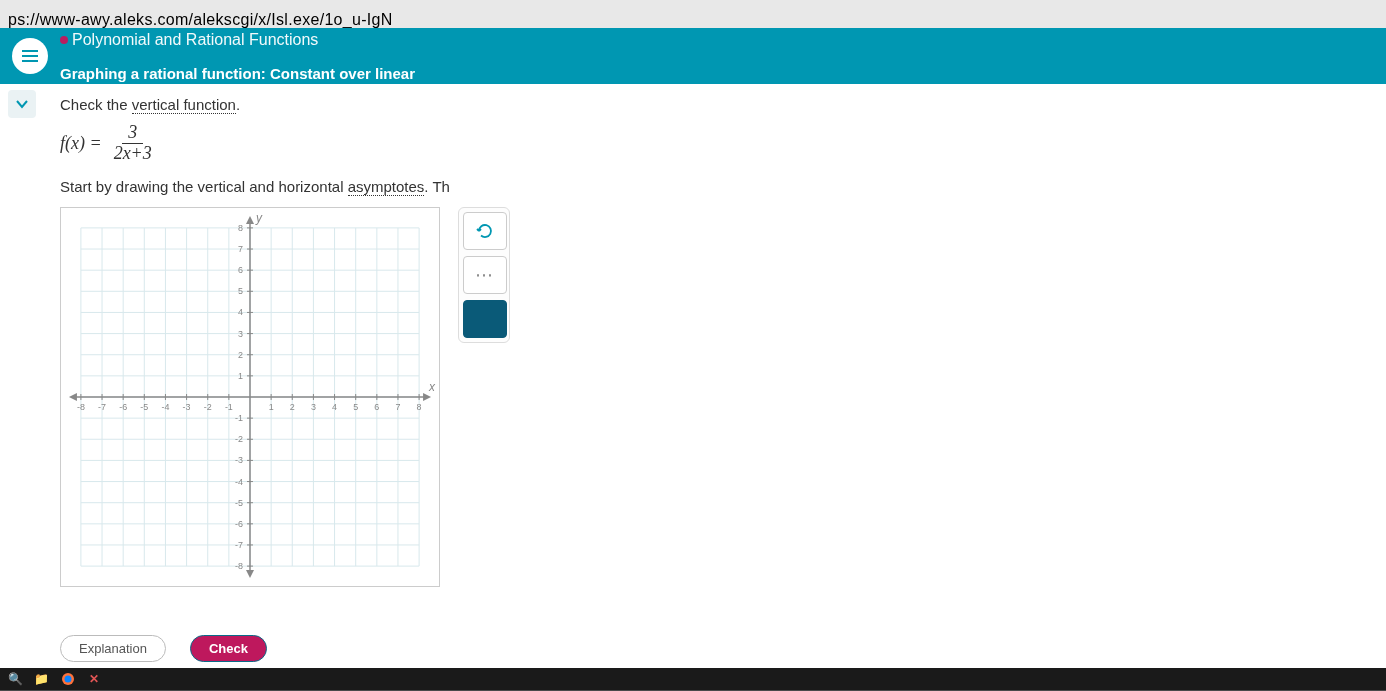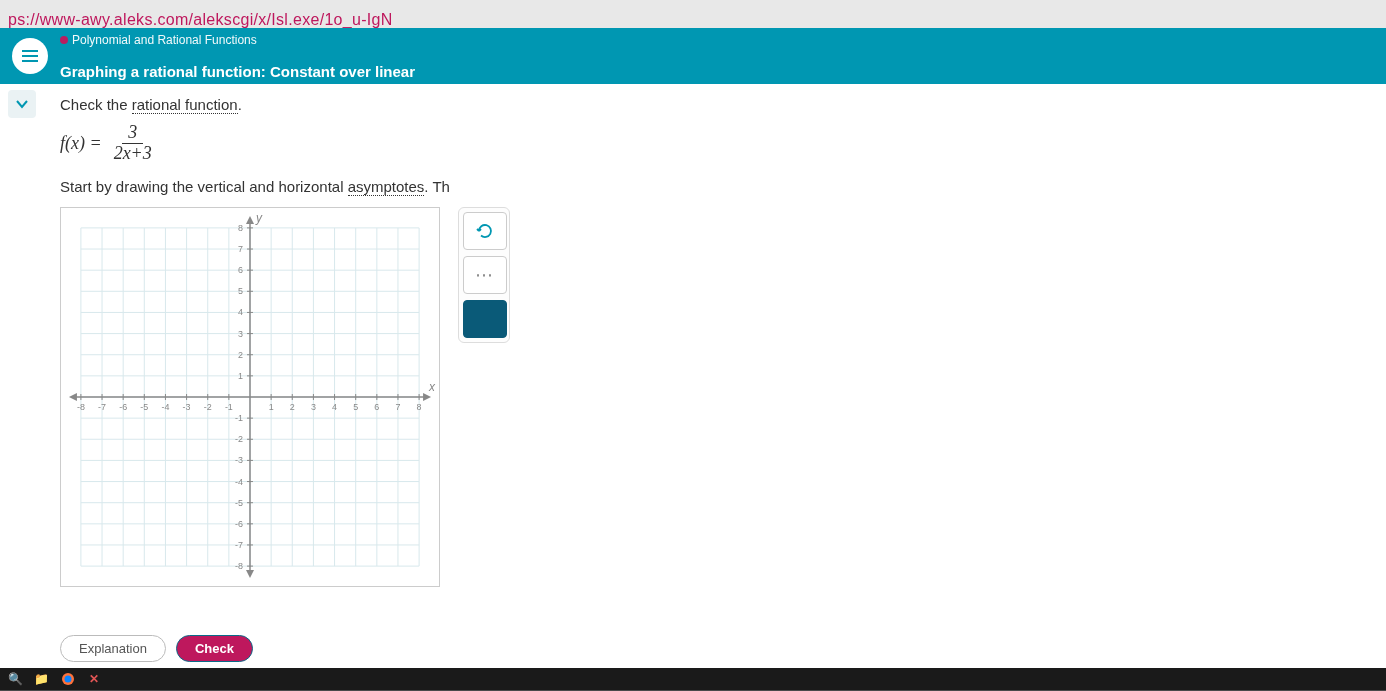--- a/index.html
+++ b/index.html
@@ -1,26 +1,26 @@
 <!DOCTYPE html>
 <html><head>
   <meta charset="utf-8">
   <style>
     * { margin: 0; padding: 0; box-sizing: border-box; }
     body { font-family: Arial, Helvetica, sans-serif; background: #4a4a4a; width: 1386px; height: 691px; overflow: hidden; }
     
     .browser-chrome { background: #e8e8e8; height: 28px; display: flex; align-items: center; padding: 0 8px; }
-    .url-bar { font-size: 16px; color: #be185d; font-family: Arial; letter-spacing: 0.3px; margin-top: 12px; }
+    .url-bar { font-size: 16px; color: #000000; font-family: Arial; letter-spacing: 0.3px; margin-top: 12px; }
     
     .app-window { background: #fff; position: relative; height: 640px; }
     
     .header-bar { background: #0097b2; color: #fff; display: flex; align-items: center; padding: 6px 12px; height: 56px; }
     .menu-btn { width: 36px; height: 36px; border-radius: 50%; background: #fff; display: flex; flex-direction: column; justify-content: center; align-items: center; gap: 3px; margin-right: 12px; cursor: pointer; }
     .menu-btn .bar { width: 16px; height: 2px; background: #0097b2; }
-    .header-text .sub { font-size: 12px; opacity: 0.95; }
+    .header-text .sub { font-size: 16px; opacity: 0.95; }
     .header-text .sub .dot { display:inline-block; width:8px; height:8px; border-radius:50%; background:#c2185b; margin-right:4px; vertical-align:middle;}
     .header-text .main { font-size: 15px; font-weight: bold; margin-top: 16px; }
     
     .content { padding: 8px 0 0 18px; position: relative; }
     
     .nav-chevron { position: absolute; left: 8px; top: 6px; width: 28px; height: 28px; background: #eaf2f4; border-radius: 4px; display:flex; align-items:center; justify-content:center; color:#0097b2; font-size:16px; cursor:pointer;}
     
     .body-pad { padding-left: 42px; padding-top: 4px; }
     
     .instruction1 { font-size: 15px; color: #333; margin-bottom: 10px; }
@@ -36,21 +36,21 @@
     
     .graph-area { display: flex; align-items: flex-start; gap: 18px; }
     
     .graph-box { width: 380px; height: 380px; border: 1px solid #ccc; position: relative; background: #fff; }
     .graph-svg { width: 100%; height: 100%; }
     
     .tool-panel { display:flex; flex-direction:column; gap:6px; width:52px; border:1px solid #ddd; border-radius:6px; padding:4px; background:#fdfdfd;}
     .tool-btn { width:44px; height:38px; border:1px solid #ccc; border-radius:4px; display:flex; align-items:center; justify-content:center; cursor:pointer; background:#fff; font-size:18px; color:#0097b2;}
     .tool-btn.fill { background:#0a5a78; border-color:#0a5a78; }
     
-    .footer-bar { position:absolute; bottom:6px; left:0; right:16px; padding: 6px 0 0 60px; display:flex; gap:10px; align-items:center;}
+    .footer-bar { position:absolute; bottom:6px; left:0; right:16px; padding: 6px 0 0 60px; display:flex; gap:24px; align-items:center;}
     .btn-pill { padding: 5px 18px; border-radius: 16px; font-size: 13px; cursor:pointer; border:1px solid #bbb; background:#fff; color:#555;}
     .btn-pill.primary { background:#be185d; color:#fff; border-color:#0a6a88; font-weight:bold;}
     
     .taskbar { height: 22px; background: #1a1a1a; display:flex; align-items:center; padding-left:8px; gap:10px;}
     .taskbar .ticon { width:16px; height:16px; display:flex; align-items:center; justify-content:center; font-size:12px;}
   </style>
 </head>
 <body>
 
 <div class="browser-chrome">
@@ -73,21 +73,21 @@
 
   <div class="content">
     <div class="nav-chevron">
       <svg width="14" height="14" viewBox="0 0 14 14">
           <path d="M2 4 L7 10 L12 4" fill="none" stroke="#0097b2" stroke-width="2"></path>
         </svg>
     </div>
 
     <div class="body-pad">
       <div class="instruction1">
-        <span>Check the </span><span class="dotted">rational function</span><span>.</span>
+        <span>Check the </span><span class="dotted">vertical function</span><span>.</span>
       </div>
 
       <div class="formula">
         <span class="lhs">f(x) = </span>
         <span class="frac">
           <span class="num">3</span>
           <span class="den">2x+3</span>
         </span>
       </div>
 

